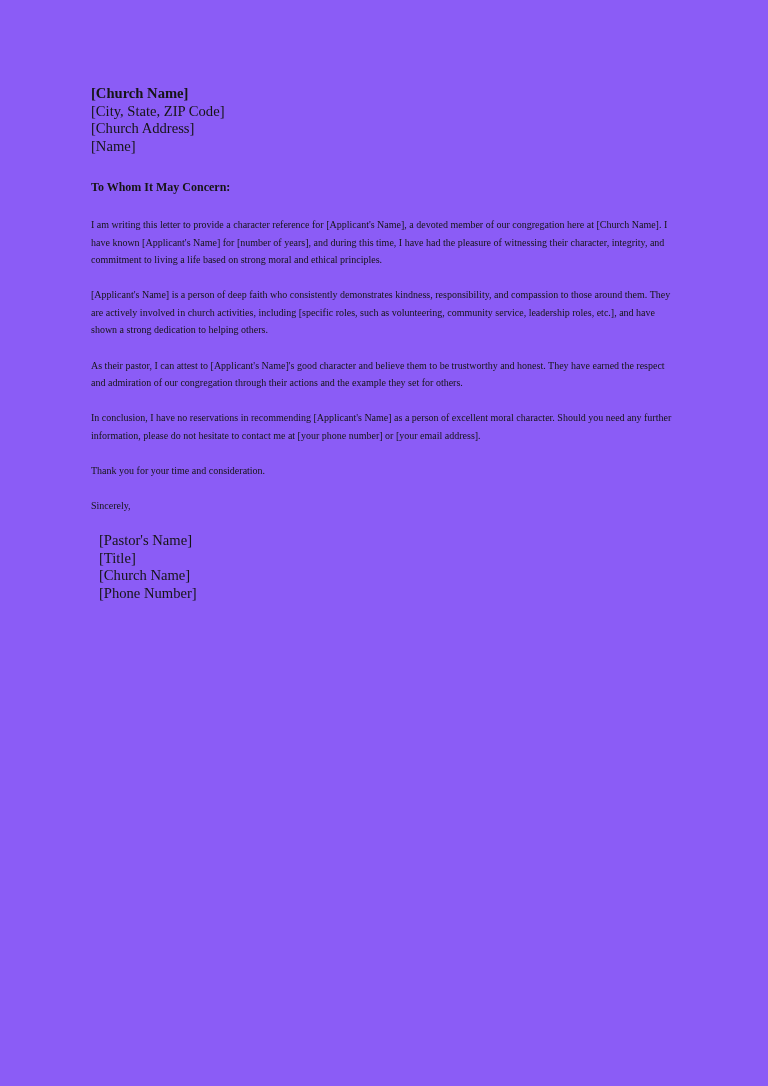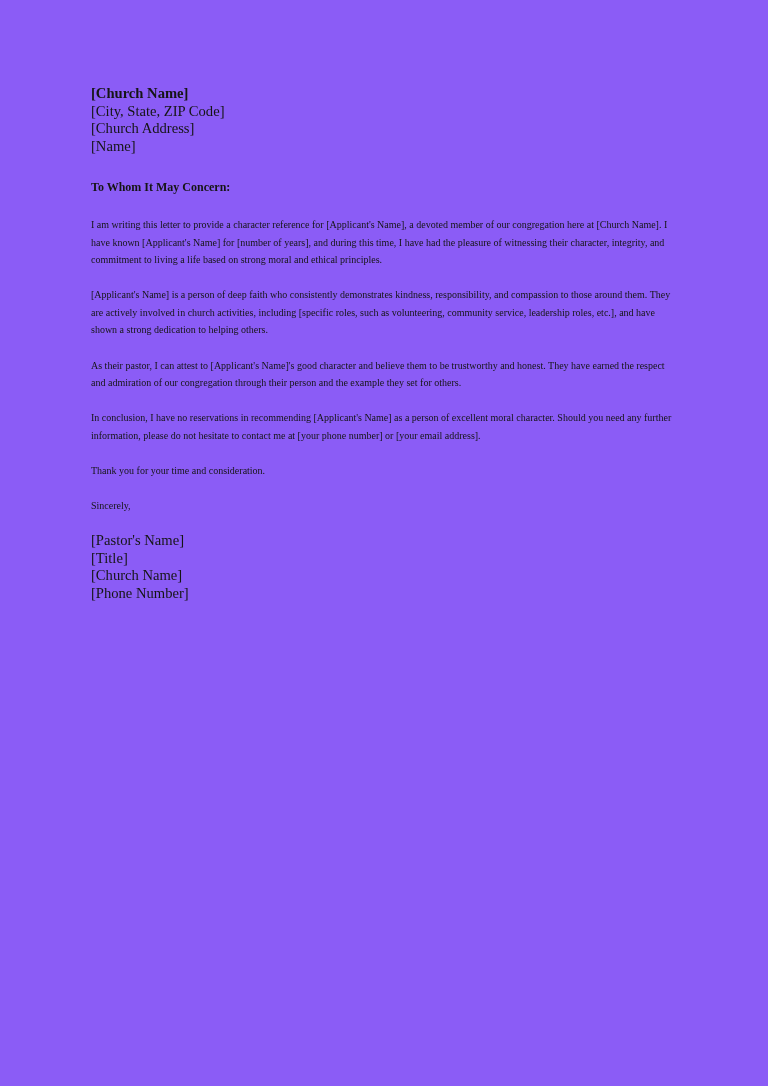--- a/index.html
+++ b/index.html
@@ -64,21 +64,21 @@
   }
 
   .closing-line {
     font-size: 10px;
     line-height: 17.6px;
     margin: 0 0 17.5px 0;
   }
 
   
   .signature-block {
-    margin: 0;
+    margin: 8px;
   }
   .signature-line {
     font-size: 14.6px;
     line-height: 17.6px;
     white-space: pre;
   }
 </style>
 </head>
 <body>
 
@@ -89,21 +89,21 @@
       <div class="letterhead-line bold">[Church Name]</div>
       <div class="letterhead-line">[City, State, ZIP Code]</div>
       <div class="letterhead-line">[Church Address]</div>
       <div class="letterhead-line">[Name]</div>
     </div>
 
     <div class="salutation">To Whom It May Concern:</div>
 
     <p class="para">I am writing this letter to provide a character reference for [Applicant's Name], a devoted member of our congregation here at [Church Name]. I have known [Applicant's Name] for [number of years], and during this time, I have had the pleasure of witnessing their character, integrity, and commitment to living a life based on strong moral and ethical principles.</p>
     <p class="para">[Applicant's Name] is a person of deep faith who consistently demonstrates kindness, responsibility, and compassion to those around them. They are actively involved in church activities, including [specific roles, such as volunteering, community service, leadership roles, etc.], and have shown a strong dedication to helping others.</p>
-    <p class="para">As their pastor, I can attest to [Applicant's Name]'s good character and believe them to be trustworthy and honest. They have earned the respect and admiration of our congregation through their person and the example they set for others.</p>
+    <p class="para">As their pastor, I can attest to [Applicant's Name]'s good character and believe them to be trustworthy and honest. They have earned the respect and admiration of our congregation through their actions and the example they set for others.</p>
     <p class="para">In conclusion, I have no reservations in recommending [Applicant's Name] as a person of excellent moral character. Should you need any further information, please do not hesitate to contact me at [your phone number] or [your email address].</p>
 
     <p class="closing-line">Thank you for your time and consideration.</p>
     <p class="closing-line">Sincerely,</p>
 
     <div class="signature-block">
       <div class="signature-line">[Pastor's Name]</div>
       <div class="signature-line">[Title]</div>
       <div class="signature-line">[Church Name]</div>
       <div class="signature-line">[Phone Number]</div>

